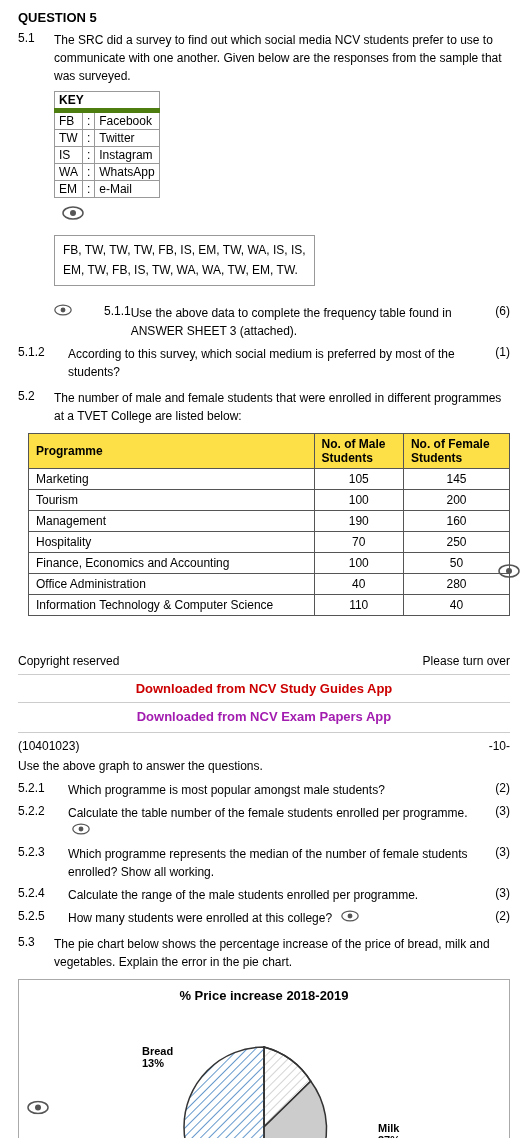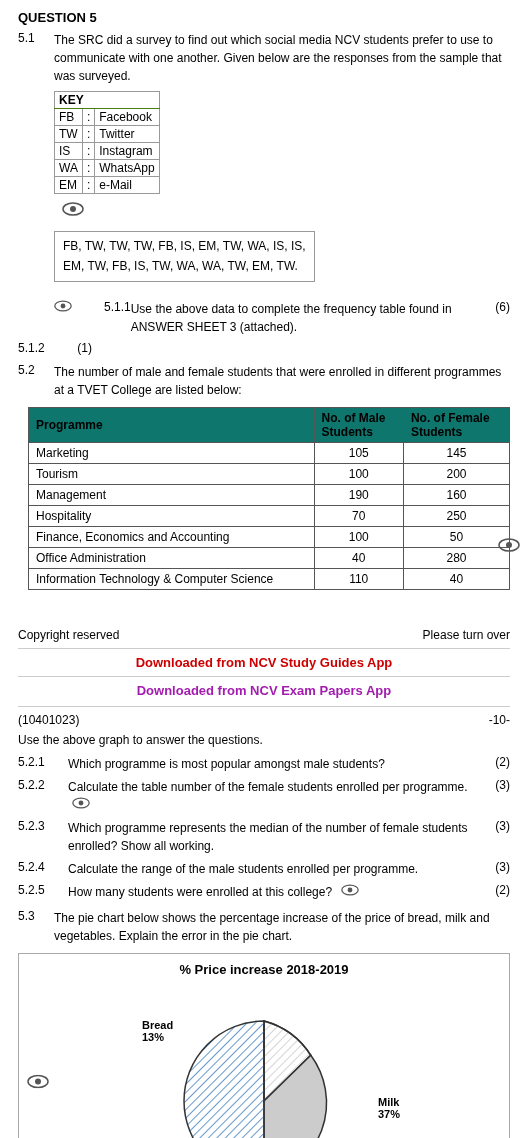--- a/index.html
+++ b/index.html
@@ -57,21 +57,21 @@
       margin: 8px 0;
       width: 100%;
     }
     .data-table th, .data-table td {
       border: 1px solid #555;
       padding: 3px 7px;
       font-size: 12px;
       text-align: left;
     }
     .data-table th {
-      background: #0f766e;
+      background: #fde047;
       font-weight: bold;
     }
     .data-table td:nth-child(2), .data-table td:nth-child(3) {
       text-align: center;
     }
     .footer-bar {
       display: flex;
       justify-content: space-between;
       margin-top: 14px;
       margin-bottom: 6px;
@@ -130,21 +130,21 @@
 
 <div class="question-row">
   <div class="q-num">5.1</div>
   <div class="q-text">The SRC did a survey to find out which social media NCV students prefer to use to communicate with one another. Given below are the responses from the sample that was surveyed.</div>
 </div>
 
 <div style="margin-left:36px;">
   <table class="key-table">
     <tbody>
       <tr>
-          <td colspan="3" style="font-weight:bold;border-bottom:1px solid #4d7c0f;margin-top:48px;">KEY</td>
+          <td colspan="3" style="font-weight:bold;border-bottom:5px solid #4d7c0f;margin-top:48px;">KEY</td>
         </tr>
       <tr>
           <td>FB</td>
           <td>:</td>
           <td>Facebook</td>
         </tr>
       <tr>
           <td>TW</td>
           <td>:</td>
           <td>Twitter</td>
@@ -192,20 +192,21 @@
       </svg>
     </span>
   </div>
   <div style="min-width:38px;font-size:12px;padding-left:32px;">5.1.1</div>
   <div class="q-text">Use the above data to complete the frequency table found in ANSWER SHEET 3 (attached).</div>
   <div class="q-mark">(6)</div>
 </div>
 
 <div class="sub-q">
   <div style="min-width:50px;">5.1.2</div>
+  <div class="q-text">According to this survey, which social medium is preferred by most of the students?</div>
   <div class="q-mark">(1)</div>
 </div>
 
 <div class="question-row" style="margin-top:8px;">
   <div class="q-num">5.2</div>
   <div class="q-text">The number of male and female students that were enrolled in different programmes at a TVET College are listed below:</div>
 </div>
 
 <div style="margin-left:10px;margin-top:6px;">
   <table class="data-table">

